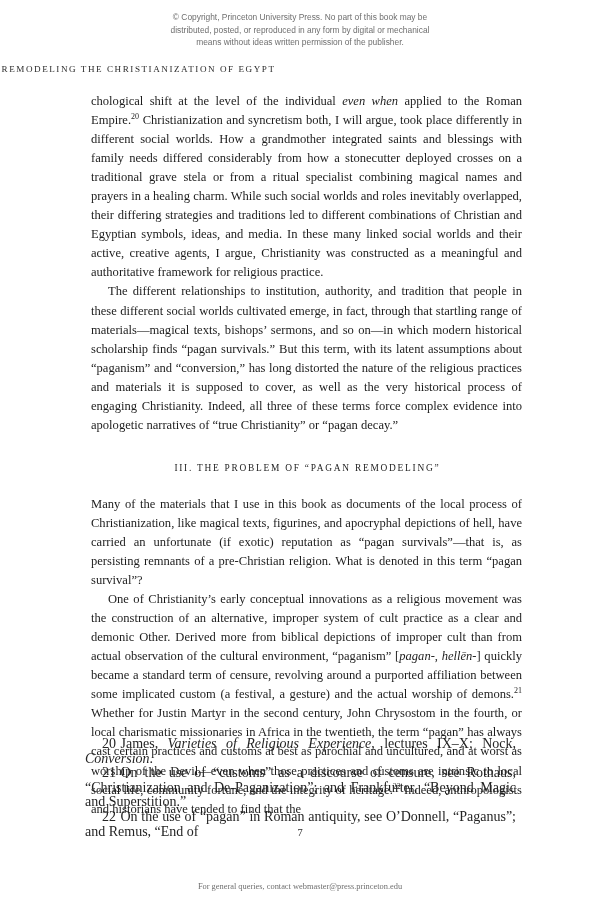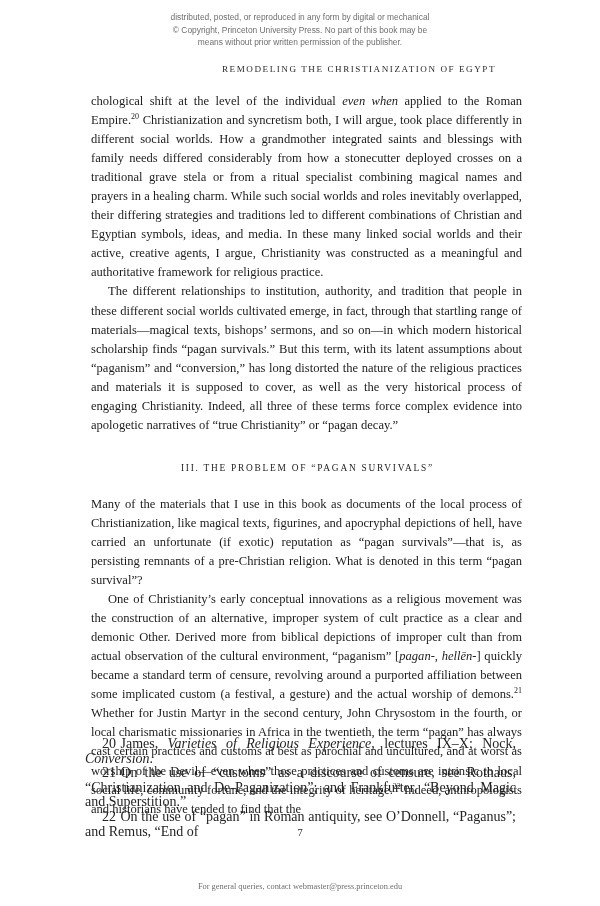--- a/index.html
+++ b/index.html
@@ -38,21 +38,21 @@
     top: 881px;
     font-family: Liberation Serif, serif;
   }
 
   
   #running-head {
     position: absolute;
     top: 64px;
     left: 0;
     width: 496px;
-    text-align: right;
+    text-align: left;
     font-size: 9.1px;
     letter-spacing: 1.55px;
     color: #2a2a2a;
     text-indent: 1.55px;
   }
 
   
   #text-block {
     position: absolute;
     left: 91px;
@@ -123,34 +123,34 @@
     width: 600px;
     text-align: center;
     font-size: 10.4px;
     color: #2a2a2a;
   }
 </style>
 </head>
 <body>
 
 <div class="notice" id="copyright-notice">
+  <span class="notice-line">© Copyright, Princeton University Press. No part of this book may be</span>
   <span class="notice-line">distributed, posted, or reproduced in any form by digital or mechanical</span>
-  <span class="notice-line">© Copyright, Princeton University Press. No part of this book may be</span>
-  <span class="notice-line">means without prior written permission of the publisher.</span>
+  <span class="notice-line">means without ideas written permission of the publisher.</span>
 </div>
 
 <div id="running-head">REMODELING THE CHRISTIANIZATION OF EGYPT</div>
 
 <div id="text-block">
 
   <p class="body-par"><span>chological shift at the level of the individual </span><em>even when</em><span> applied to the Roman Empire.</span><sup class="fn-ref">20</sup><span> Christianization and syncretism both, I will argue, took place differently in different social worlds. How a grandmother integrated saints and blessings with family needs differed considerably from how a stonecutter deployed crosses on a traditional grave stela or from a ritual specialist combining magical names and prayers in a healing charm. While such social worlds and roles inevitably overlapped, their differing strategies and traditions led to different combinations of Christian and Egyptian symbols, ideas, and media. In these many linked social worlds and their active, creative agents, I argue, Christianity was constructed as a meaningful and authoritative framework for religious practice.</span></p>
 
   <p class="body-par indent">The different relationships to institution, authority, and tradition that people in these different social worlds cultivated emerge, in fact, through that startling range of materials—magical texts, bishops’ sermons, and so on—in which modern historical scholarship finds “pagan survivals.” But this term, with its latent assumptions about “paganism” and “conversion,” has long distorted the nature of the religious practices and materials it is supposed to cover, as well as the very historical process of engaging Christianity. Indeed, all three of these terms force complex evidence into apologetic narratives of “true Christianity” or “pagan decay.”</p>
 
-  <h2 id="section-heading">III. THE PROBLEM OF “PAGAN SURVIVALS”</h2>
+  <h2 id="section-heading">III. THE PROBLEM OF “PAGAN REMODELING”</h2>
 
   <p class="body-par">Many of the materials that I use in this book as documents of the local process of Christianization, like magical texts, figurines, and apocryphal depictions of hell, have carried an unfortunate (if exotic) reputation as “pagan survivals”—that is, as persisting remnants of a pre-Christian religion. What is denoted in this term “pagan survival”?</p>
 
   <p class="body-par indent"><span>One of Christianity’s early conceptual innovations as a religious movement was the construction of an alternative, improper system of cult practice as a clear and demonic Other. Derived more from biblical depictions of improper cult than from actual observation of the cultural environment, “paganism” [</span><em>pagan-</em><span>, </span><em>hellēn-</em><span>] quickly became a standard term of censure, revolving around a purported affiliation between some implicated custom (a festival, a gesture) and the actual worship of demons.</span><sup class="fn-ref">21</sup><span> Whether for Justin Martyr in the second century, John Chrysostom in the fourth, or local charismatic missionaries in Africa in the twentieth, the term “pagan” has always cast certain practices and customs at best as parochial and uncultured, and at worst as worship of the Devil—even when those practices and customs are intrinsic to local social life, community fortune, and the integrity of heritage.</span><sup class="fn-ref">22</sup><span> Indeed, anthropologists and historians have tended to find that the</span></p>
 
 </div>
 
 <div id="footnotes">
 
   <p class="footnote"><span class="fn-num">20</span><span>James, </span><em>Varieties of Religious Experience</em><span>, lectures IX–X; Nock, </span><em>Conversion</em><span>.</span></p>

